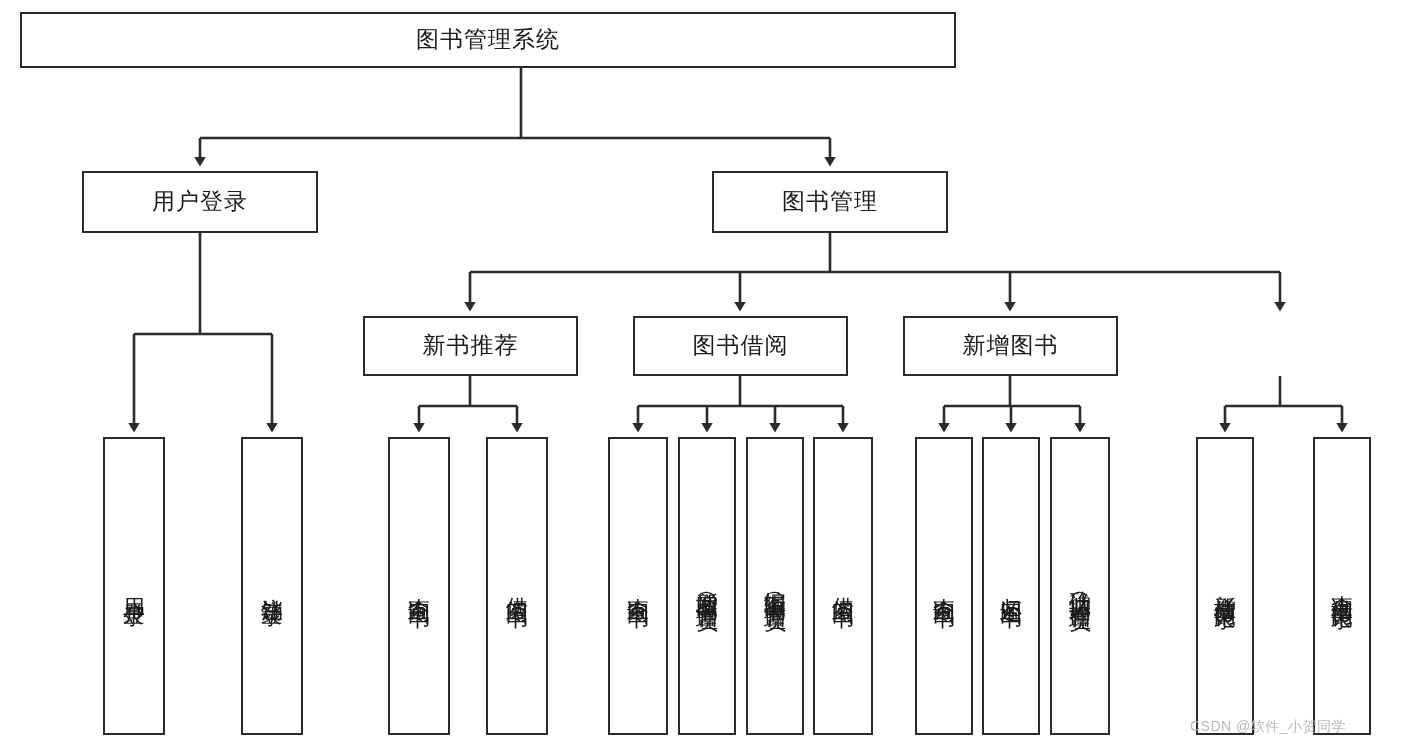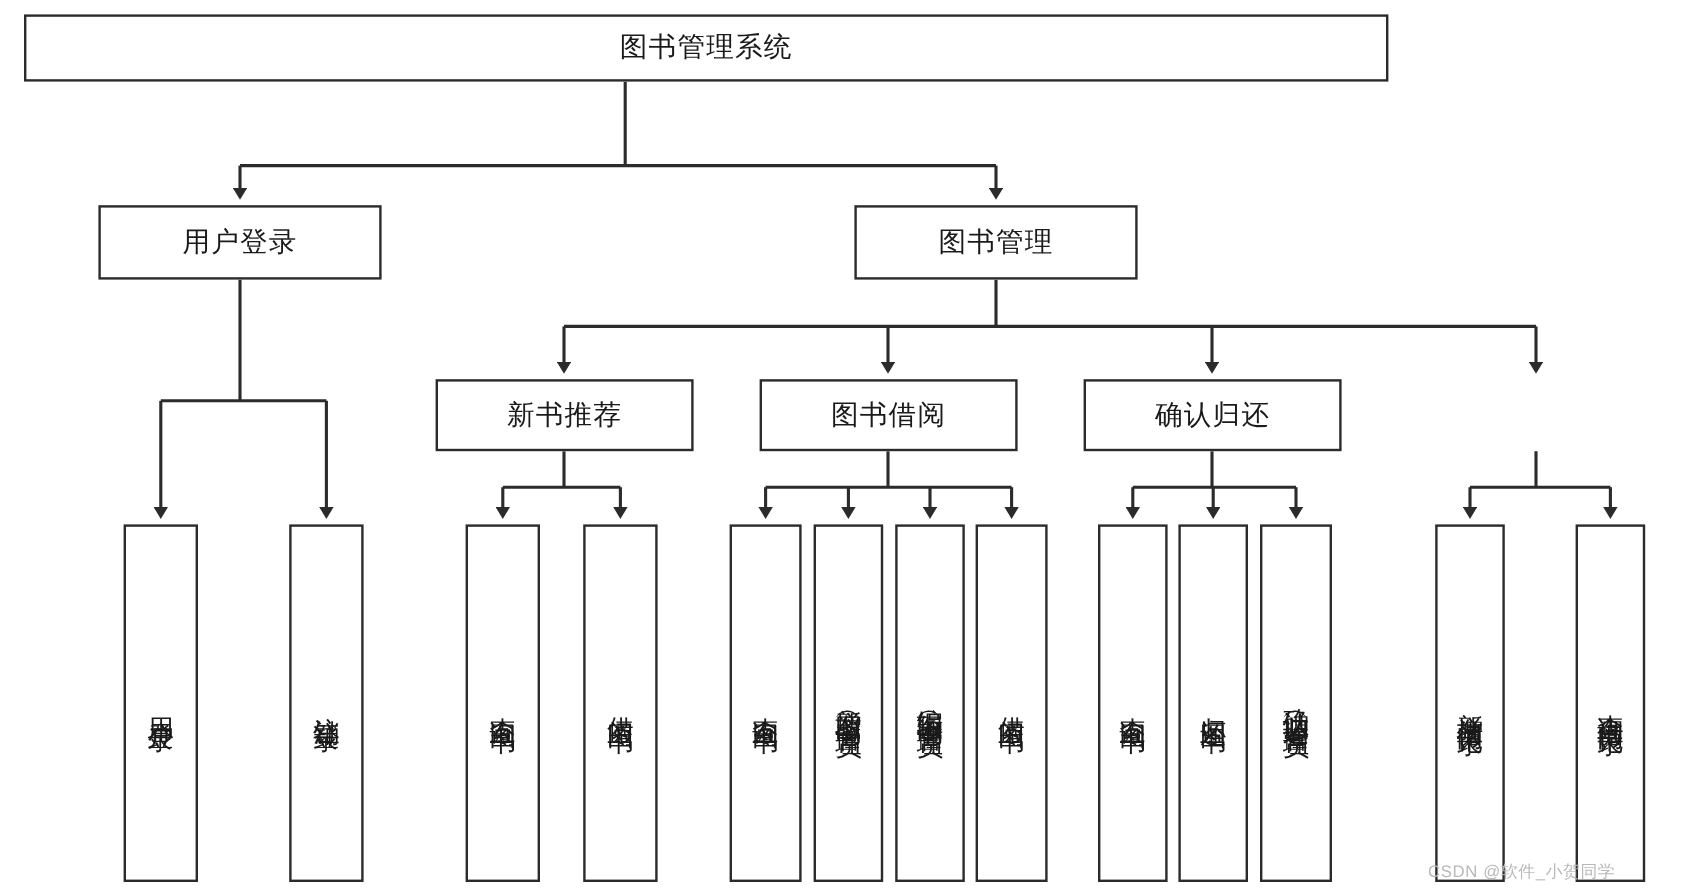--- a/index.html
+++ b/index.html
@@ -136,39 +136,39 @@
     <g stroke="#2b2b2b" stroke-width="2.6" fill="none">
       <path d="M1280,376 L1280,406"></path>
       <path d="M1225,406 L1342,406"></path>
     </g>
     <g stroke="#2b2b2b" stroke-width="2.6" fill="none" marker-end="url(#arrow)">
       <path d="M1225,406 L1225,424"></path>
       <path d="M1342,406 L1342,424"></path>
     </g>
   </svg>
 
-  <div class="node horiz" style="left:20px; top:12px; width:1137px; height:56px;">
+  <div class="node horiz" style="left:20px; top:12px; width:936px; height:56px;">
     <span class="label">图书管理系统</span>
   </div>
 
   <div class="node horiz" style="left:82px; top:171px; width:236px; height:62px;">
     <span class="label">用户登录</span>
   </div>
   <div class="node horiz" style="left:712px; top:171px; width:236px; height:62px;">
     <span class="label">图书管理</span>
   </div>
 
   <div class="node horiz" style="left:633px; top:316px; width:215px; height:60px;">
     <span class="label">图书借阅</span>
   </div>
   <div class="node horiz" style="left:363px; top:316px; width:215px; height:60px;">
     <span class="label">新书推荐</span>
   </div>
   <div class="node horiz" style="left:903px; top:316px; width:215px; height:60px;">
-    <span class="label">确认归还</span>
+    <span class="label">新增图书</span>
   </div>
 
   <div class="node vert" style="left:103px; top:437px; width:62px; height:298px;">
     <span class="label">用户登录</span>
   </div>
   <div class="node vert" style="left:241px; top:437px; width:62px; height:298px;">
     <span class="label">注销登录</span>
   </div>
 
   <div class="node vert" style="left:388px; top:437px; width:62px; height:298px;">

